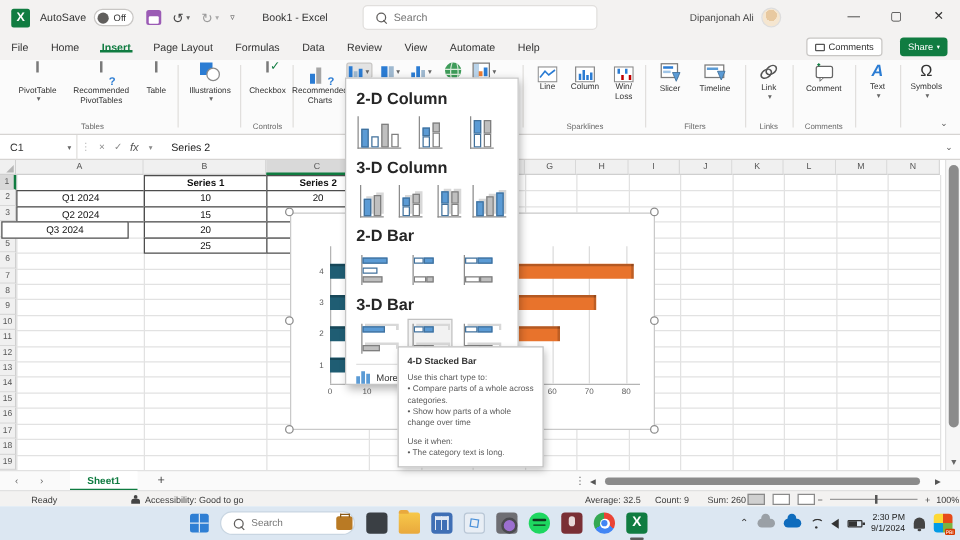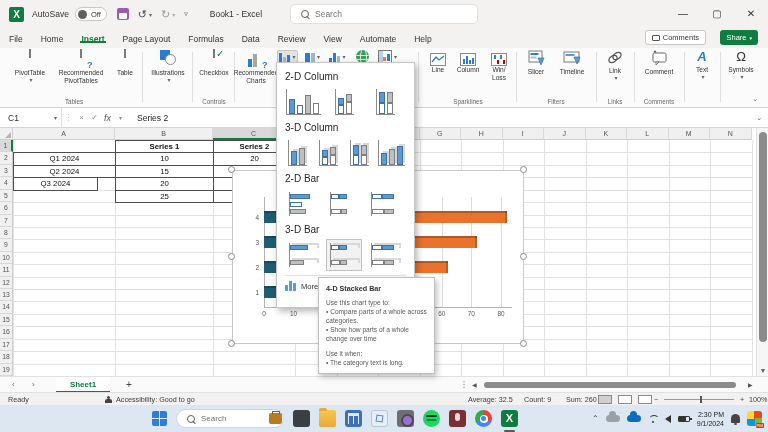--- a/index.html
+++ b/index.html
@@ -104,21 +104,21 @@
 .handle{position:absolute;width:7px;height:7px;border-radius:50%;background:#fff;border:1px solid #8c8c8c;z-index:12}
 .gline{position:absolute;width:1px;background:#dcdcdc}
 #axisline{position:absolute;width:1px;background:#b4b4b4}
 #floorline{position:absolute;height:1px;background:#b4b4b4}
 .tick{position:absolute;font-size:6.4px;color:#595959;width:18px;text-align:center}
 .catlab{position:absolute;font-size:6.4px;color:#595959;width:12px;text-align:right}
 .bseg{position:absolute;height:12px;box-shadow:inset 0 2px 0 rgba(0,0,0,.22),inset -2px 0 0 rgba(0,0,0,.18)}
 
 
 #dropdown{position:absolute;left:276px;top:62px;width:139px;height:246px;background:#fff;border:1px solid #c6c6c6;box-shadow:2px 3px 7px rgba(0,0,0,.3);z-index:40;padding:5px 8px 4px}
-.ddh{font-size:10px;font-weight:normal;color:#262626;margin:3px 0 4px}
+.ddh{font-size:13px;font-weight:bold;color:#262626;margin:3px 0 4px}
 .ddrow{display:flex;gap:5px;margin-bottom:4px}
 .thw{width:36px;height:32px;display:flex;align-items:center;justify-content:center;border:1px solid transparent}
 .thw.hov{background:#f2f2f2;border:1px solid #c2c2c2}
 .tv{display:flex;align-items:flex-end;gap:2px;height:26px;border-left:1px solid #8c8c8c;border-bottom:1px solid #8c8c8c;padding:0 2px}
 .tv b,.tb b{display:block;border:1px solid #41719c}
 .tv .bar{display:flex;flex-direction:column-reverse;width:6px}
 .tv .bar b{width:100%}
 .tb{display:flex;flex-direction:column;justify-content:space-between;height:24px;border-left:1px solid #8c8c8c;padding:2px 0;width:28px}
 .tb .bar{display:flex;height:5px}
 .tb .bar b{height:100%}
@@ -220,20 +220,24 @@
     <span class="qat">↺</span>
       <span class="caret">▾</span>
     <span class="qat" style="color:#9a9a9a">↻</span>
       <span class="caret" style="color:#aaa">▾</span>
     <span class="qat" style="font-size:7px">▿</span>
     <span class="tb-txt" style="margin-left:22px">Book1 - Excel</span>
     <div id="tb-search">
       <span class="mag"></span>
       <input placeholder="Search" style="">
     </div>
+    <div class="user">
+        <span>Dipanjonah Ali</span>
+        <span class="avatar"></span>
+      </div>
     <span class="winbtn" style="right:68px">—</span>
     <span class="winbtn" style="right:34px">▢</span>
     <span class="winbtn" style="right:0">✕</span>
   </div>
 
   <div id="tabrow">
     <span id="menu-tabs"><span class="tab">File</span><span class="tab">Home</span><span class="tab active">Insert</span><span class="tab">Page Layout</span><span class="tab">Formulas</span><span class="tab">Data</span><span class="tab">Review</span><span class="tab">View</span><span class="tab">Automate</span><span class="tab">Help</span></span>
     <div id="comments-btn">
         <span class="bubble-ic"></span>
         <span>Comments</span>
@@ -485,21 +489,21 @@
       <div class="rowh" style="top: 235.56px; height: 12.42px; line-height: 12.42px;">19</div>
       <div class="hline" style="left: 13px; width: 738.5px; top: 247.98px;"></div>
       <div class="cell hdr" style="left: 115px; width: 99px; top: 12px; height: 13.42px; line-height: 12.42px;">Series 1</div>
       <div class="cell hdr" style="left: 213px; width: 83px; top: 12px; height: 13.42px; line-height: 12.42px;">Series 2</div>
       <div class="cell" style="left: 13px; width: 103px; top: 24.42px; height: 13.42px; line-height: 12.42px;">Q1 2024</div>
       <div class="cell" style="left: 115px; width: 99px; top: 24.42px; height: 13.42px; line-height: 12.42px;">10</div>
       <div class="cell" style="left: 213px; width: 83px; top: 24.42px; height: 13.42px; line-height: 12.42px;">20</div>
       <div class="cell" style="left: 13px; width: 103px; top: 36.84px; height: 13.42px; line-height: 12.42px;">Q2 2024</div>
       <div class="cell" style="left: 115px; width: 99px; top: 36.84px; height: 13.42px; line-height: 12.42px;">15</div>
       <div class="cell" style="left: 213px; width: 83px; top: 36.84px; height: 13.42px; line-height: 12.42px;"></div>
-      <div class="cell" style="left: 13px; width: 85px; top: 49.26px; height: 13.42px; line-height: 12.42px;">Q3 2024</div>
+      <div class="cell" style="left: 1px; width: 102px; top: 49.26px; height: 13.42px; line-height: 12.42px;">Q3 2024</div>
       <div class="cell" style="left: 115px; width: 99px; top: 49.26px; height: 13.42px; line-height: 12.42px;">20</div>
       <div class="cell" style="left: 213px; width: 83px; top: 49.26px; height: 13.42px; line-height: 12.42px;"></div>
       <div class="cell" style="left: 115px; width: 99px; top: 61.68px; height: 13.42px; line-height: 12.42px;">25</div>
       <div class="cell" style="left: 213px; width: 83px; top: 61.68px; height: 13.42px; line-height: 12.42px;"></div>
     </div>
   <div id="vscroll">
     <div id="vthumb"></div>
     <div id="vdown">▼</div>
   </div>
 
@@ -746,21 +750,21 @@
     <span class="shnav" style="left:32px">›</span>
     <span id="sheettab">Sheet1</span>
     <span id="addsheet">+</span>
     <span id="hdots">⋮</span>
     <span id="hleft">◀</span>
     <span id="hthumb"></span>
     <span id="hright">▶</span>
   </div>
 
   <div id="status">
-    <span class="s" style="left:8px">Ready</span>
+    <span class="s" style="left:25px">Ready</span>
     <span class="accman"></span>
     <span class="s" style="left:116px">Accessibility: Good to go</span>
     <span class="s" style="left:468px">Average: 32.5</span>
     <span class="s" style="left:524px">Count: 9</span>
     <span class="s" style="left:566px">Sum: 260</span>
     <span class="viewic on" style="left:598px"></span>
     <span class="viewic" style="left:618px"></span>
     <span class="viewic" style="left:638px"></span>
     <span class="s" style="left:654px">−</span>
     <span id="zslider"></span>

